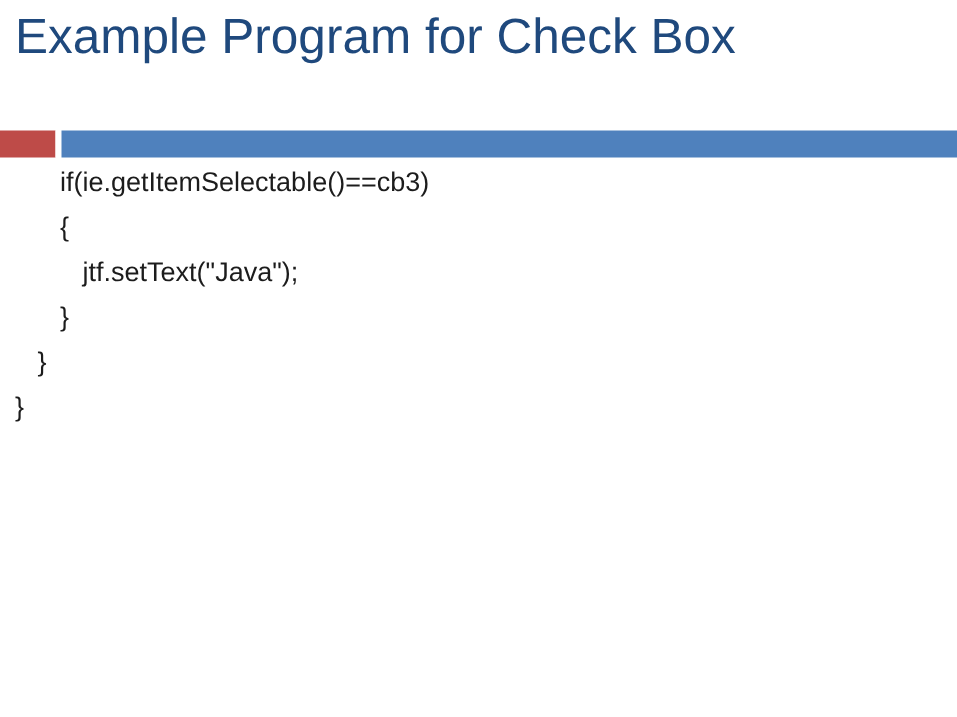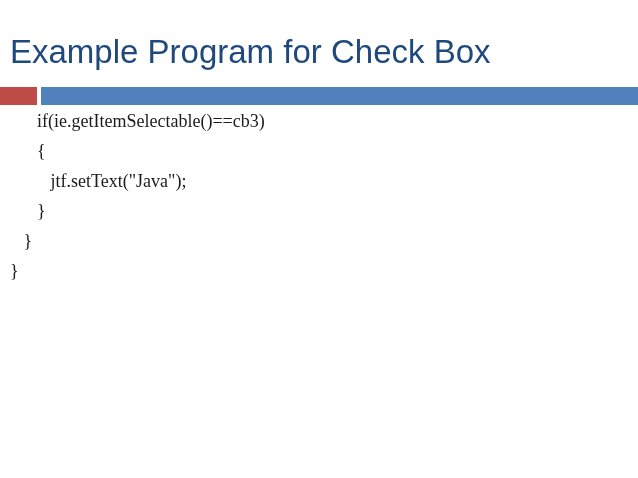--- a/index.html
+++ b/index.html
@@ -11,21 +11,21 @@
     position: relative;
     width: 638px;
     height: 478px;
     background: #ffffff;
     overflow: hidden;
     font-family: "Liberation Sans", sans-serif;
   }
   .slide-title {
     position: absolute;
     left: 10px;
-    top: 32px;
+    top: 4px;
     font-size: 33px;
     line-height: 40px;
     font-weight: 400;
     color: #1F497D;
     letter-spacing: 0px;
     white-space: nowrap;
     font-family: "Liberation Sans", sans-serif;
   }
   .accent-bar-row {
     position: absolute;
@@ -47,21 +47,21 @@
   }
   .accent-bar-blue {
     flex: 1;
     height: 100%;
     background: #4F81BD;
   }
   .code-block {
     position: absolute;
     left: 10px;
     top: 106px;
-    font-family: Liberation Serif, serif;
+    font-family: Liberation Sans, sans-serif;
     font-size: 18px;
     line-height: 30px;
     color: #1c1c1c;
   }
   .code-line {
     white-space: pre;
   }
 </style>
 </head>
 <body>

